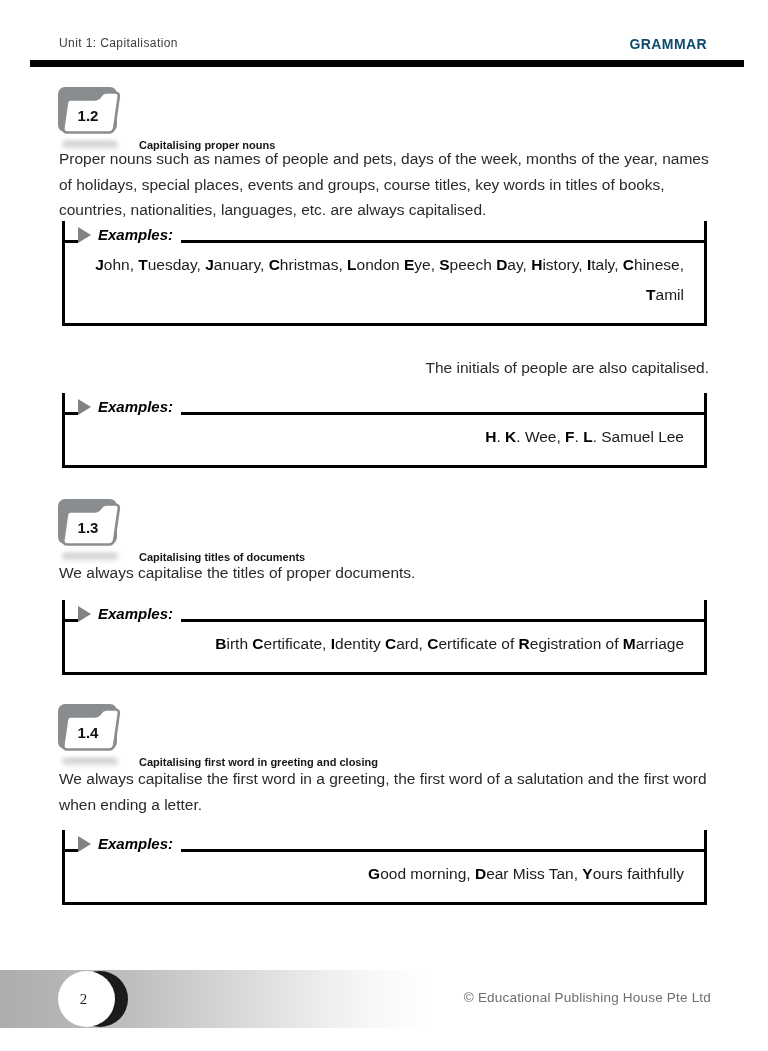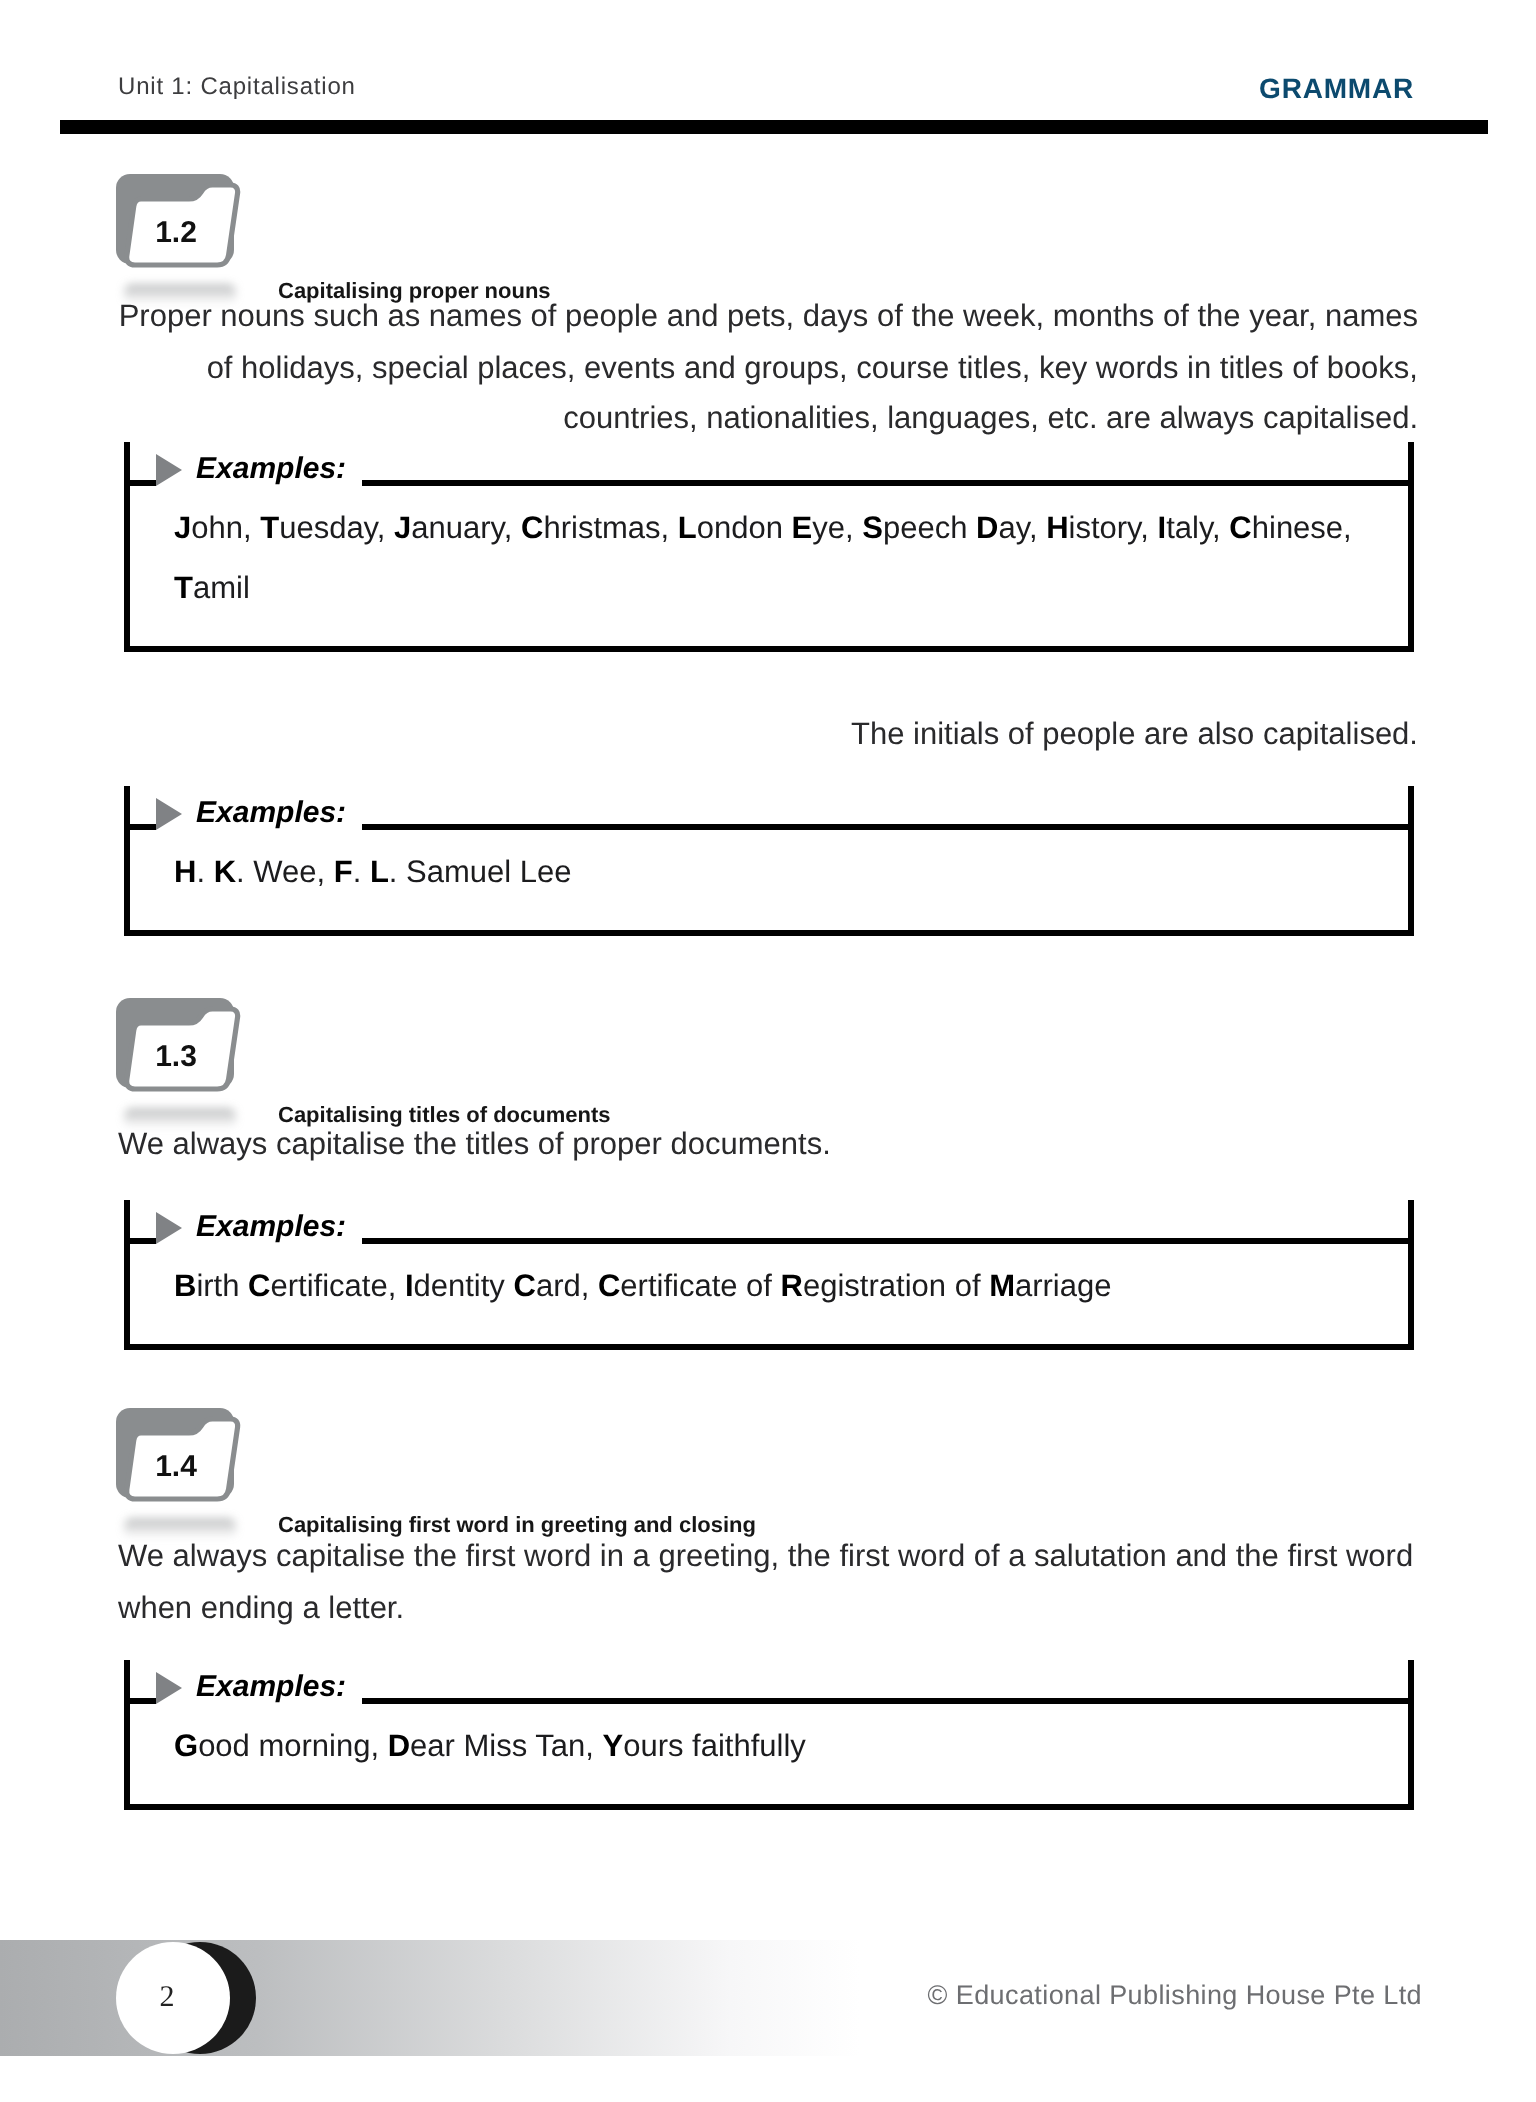--- a/index.html
+++ b/index.html
@@ -30,21 +30,21 @@
 
   
   .exbox { border:3px solid #000; border-top:0; margin-left:3px; margin-right:2px;
            padding:0 20px 13px 22px; background:#fff; }
   .exhead { display:flex; align-items:flex-end; height:22px; margin:-11px -20px 0 -22px; }
   .exhead .stub { width:13px; height:3.5px; background:#000; flex:0 0 auto; }
   .exhead .arrow { width:0; height:0; border-top:8px solid transparent; border-bottom:8px solid transparent;
                    border-left:13px solid #808285; flex:0 0 auto; }
   .exhead .exlabel { font-size:15px; font-weight:700; font-style:italic; color:#000; padding:0 8px 0 7px; white-space:nowrap; }
   .exhead .rule { flex:1 1 auto; height:3.5px; background:#000; }
-  .excontent { font-size:15.5px; line-height:30px; color:#1c1c1e; padding-top:7px; }
+  .excontent { font-size:15.5px; line-height:30px; color:#1c1c1e; padding-top:7px;text-align:right; }
   .excontent b { font-weight:700; color:#000; }
 
   
   .footer-bar { position:absolute; left:0; top:970px; width:430px; height:58px;
     background:linear-gradient(90deg, #abadaf 0%, #bcbec0 30%, #dcddde 60%, #f7f7f8 85%, #ffffff 100%); }
   .page-badge { position:absolute; left:58px; top:1px; width:74px; height:56px; }
   .badge-shadow { position:absolute; left:14px; top:0; width:56px; height:56px; border-radius:50%; background:#1b1b1b; }
   .badge-face { position:absolute; left:0; top:0; width:57px; height:56px; border-radius:50%; background:#ffffff;
                 display:flex; align-items:center; justify-content:center; }
   .badge-num { font-family:"Liberation Serif", serif; font-size:15px; color:#222; margin-right:6px; }
@@ -68,21 +68,21 @@
             <rect x="1" y="1" width="59" height="45" rx="7" fill="#8a8d8f"></rect>
             <path d="M13.5,13.5 L37.5,13.5 C40.5,13.5 42,12.4 43.5,10 C45,7.6 46.6,6.5 49.2,6.5 L58.3,6.5 C60.8,6.5 62.1,8.2 61.8,10.5 L57.3,41.5 C56.8,44.8 54.8,46.5 51.6,46.5 L10.5,46.5 C7.5,46.5 6,44.8 6.4,41.8 L9.9,17 C10.3,14.6 11.7,13.5 13.5,13.5 Z" fill="#ffffff" stroke="#8a8d8f" stroke-width="2.6" stroke-linejoin="round"></path>
             <text x="31" y="35" text-anchor="middle" font-family="Liberation Sans, sans-serif" font-size="15" font-weight="bold" fill="#111">1.2</text>
           </svg>
           <div class="tab-reflection"></div>
         </div>
         <div class="sec-title">Capitalising proper nouns</div>
       </div>
     </div>
 
-    <div style="top:146px;text-align:right;">
+    <div style="top:146px;">
       <p class="para">Proper nouns such as names of people and pets, days of the week, months of the year, names of holidays, special places, events and groups, course titles, key words in titles of books, countries, nationalities, languages, etc. are always capitalised.</p>
     </div>
 
     <div style="top:232px;">
       <div class="exbox">
         <div class="exhead">
           <span class="stub"></span>
           <span class="arrow"></span>
           <span class="exlabel">Examples:</span>
           <span class="rule"></span>

